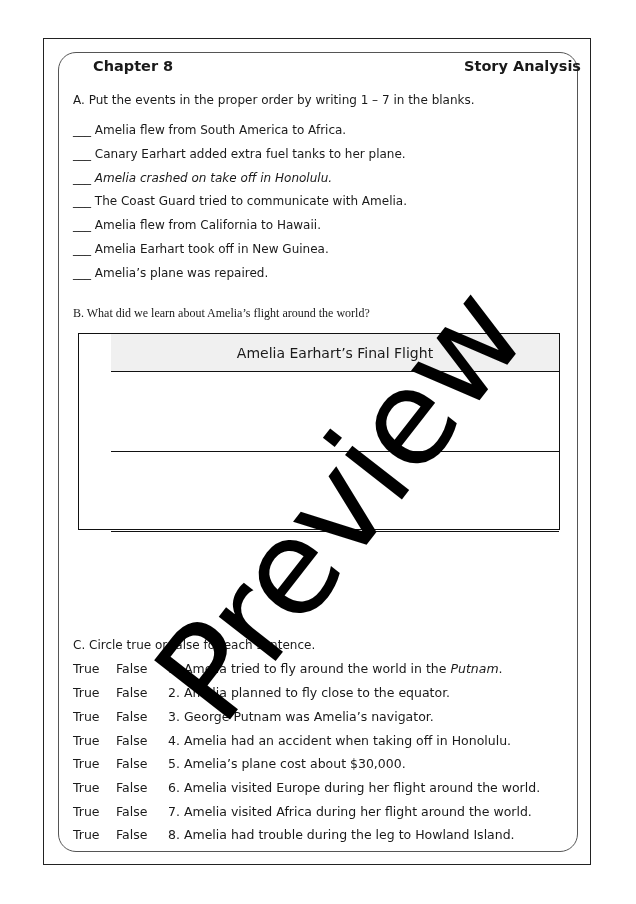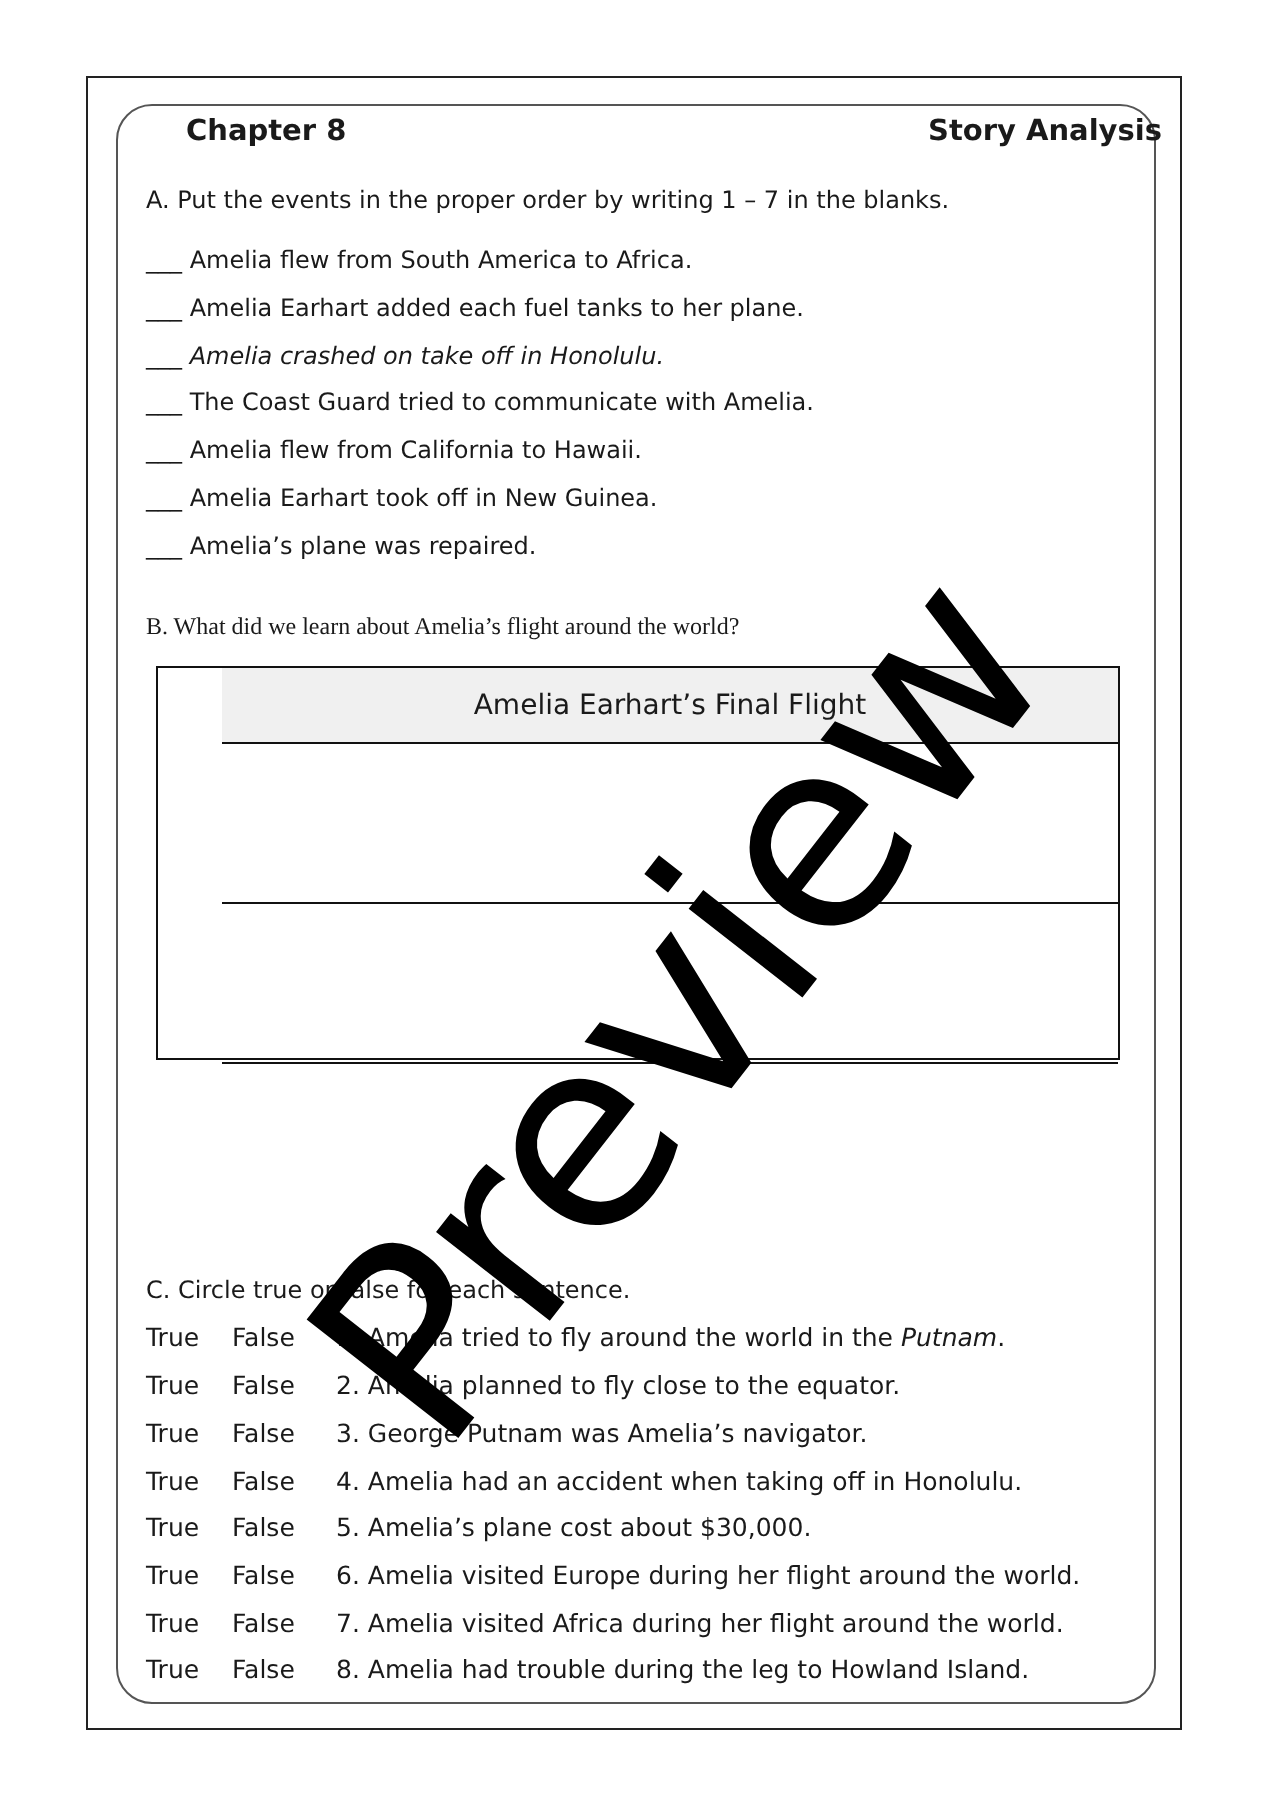--- a/index.html
+++ b/index.html
@@ -37,21 +37,21 @@
 <div class="card"></div>
 
 <div class="header">
   <span class="left">Chapter 8</span>
   <span class="right">Story Analysis</span>
 </div>
 
 <div class="txt" style="top:93px;">A. Put the events in the proper order by writing 1 – 7 in the blanks.</div>
 
 <div class="txt" style="top:123px;"><span>___</span> <span>Amelia flew from South America to Africa.</span></div>
-<div class="txt" style="top:147px;"><span>___</span> <span>Amelia Earhart added each fuel tanks to her plane.</span></div>
+<div class="txt" style="top:147px;"><span>___</span> <span>Canary Earhart added extra fuel tanks to her plane.</span></div>
 <div class="txt" style="top:171px;font-style:italic;"><span>___</span> <span>Amelia crashed on take off in Honolulu.</span></div>
 <div class="txt" style="top:194px;"><span>___</span> <span>The Coast Guard tried to communicate with Amelia.</span></div>
 <div class="txt" style="top:218px;"><span>___</span> <span>Amelia flew from California to Hawaii.</span></div>
 <div class="txt" style="top:242px;"><span>___</span> <span>Amelia Earhart took off in New Guinea.</span></div>
 <div class="txt" style="top:266px;"><span>___</span> <span>Amelia’s plane was repaired.</span></div>
 
 <div class="txt" style="top:306px;font-family:Liberation Serif, serif;">B. What did we learn about Amelia’s flight around the world?</div>
 <div class="table">
   <div class="thead">Amelia Earhart’s Final Flight</div>
   <div class="row"></div>

